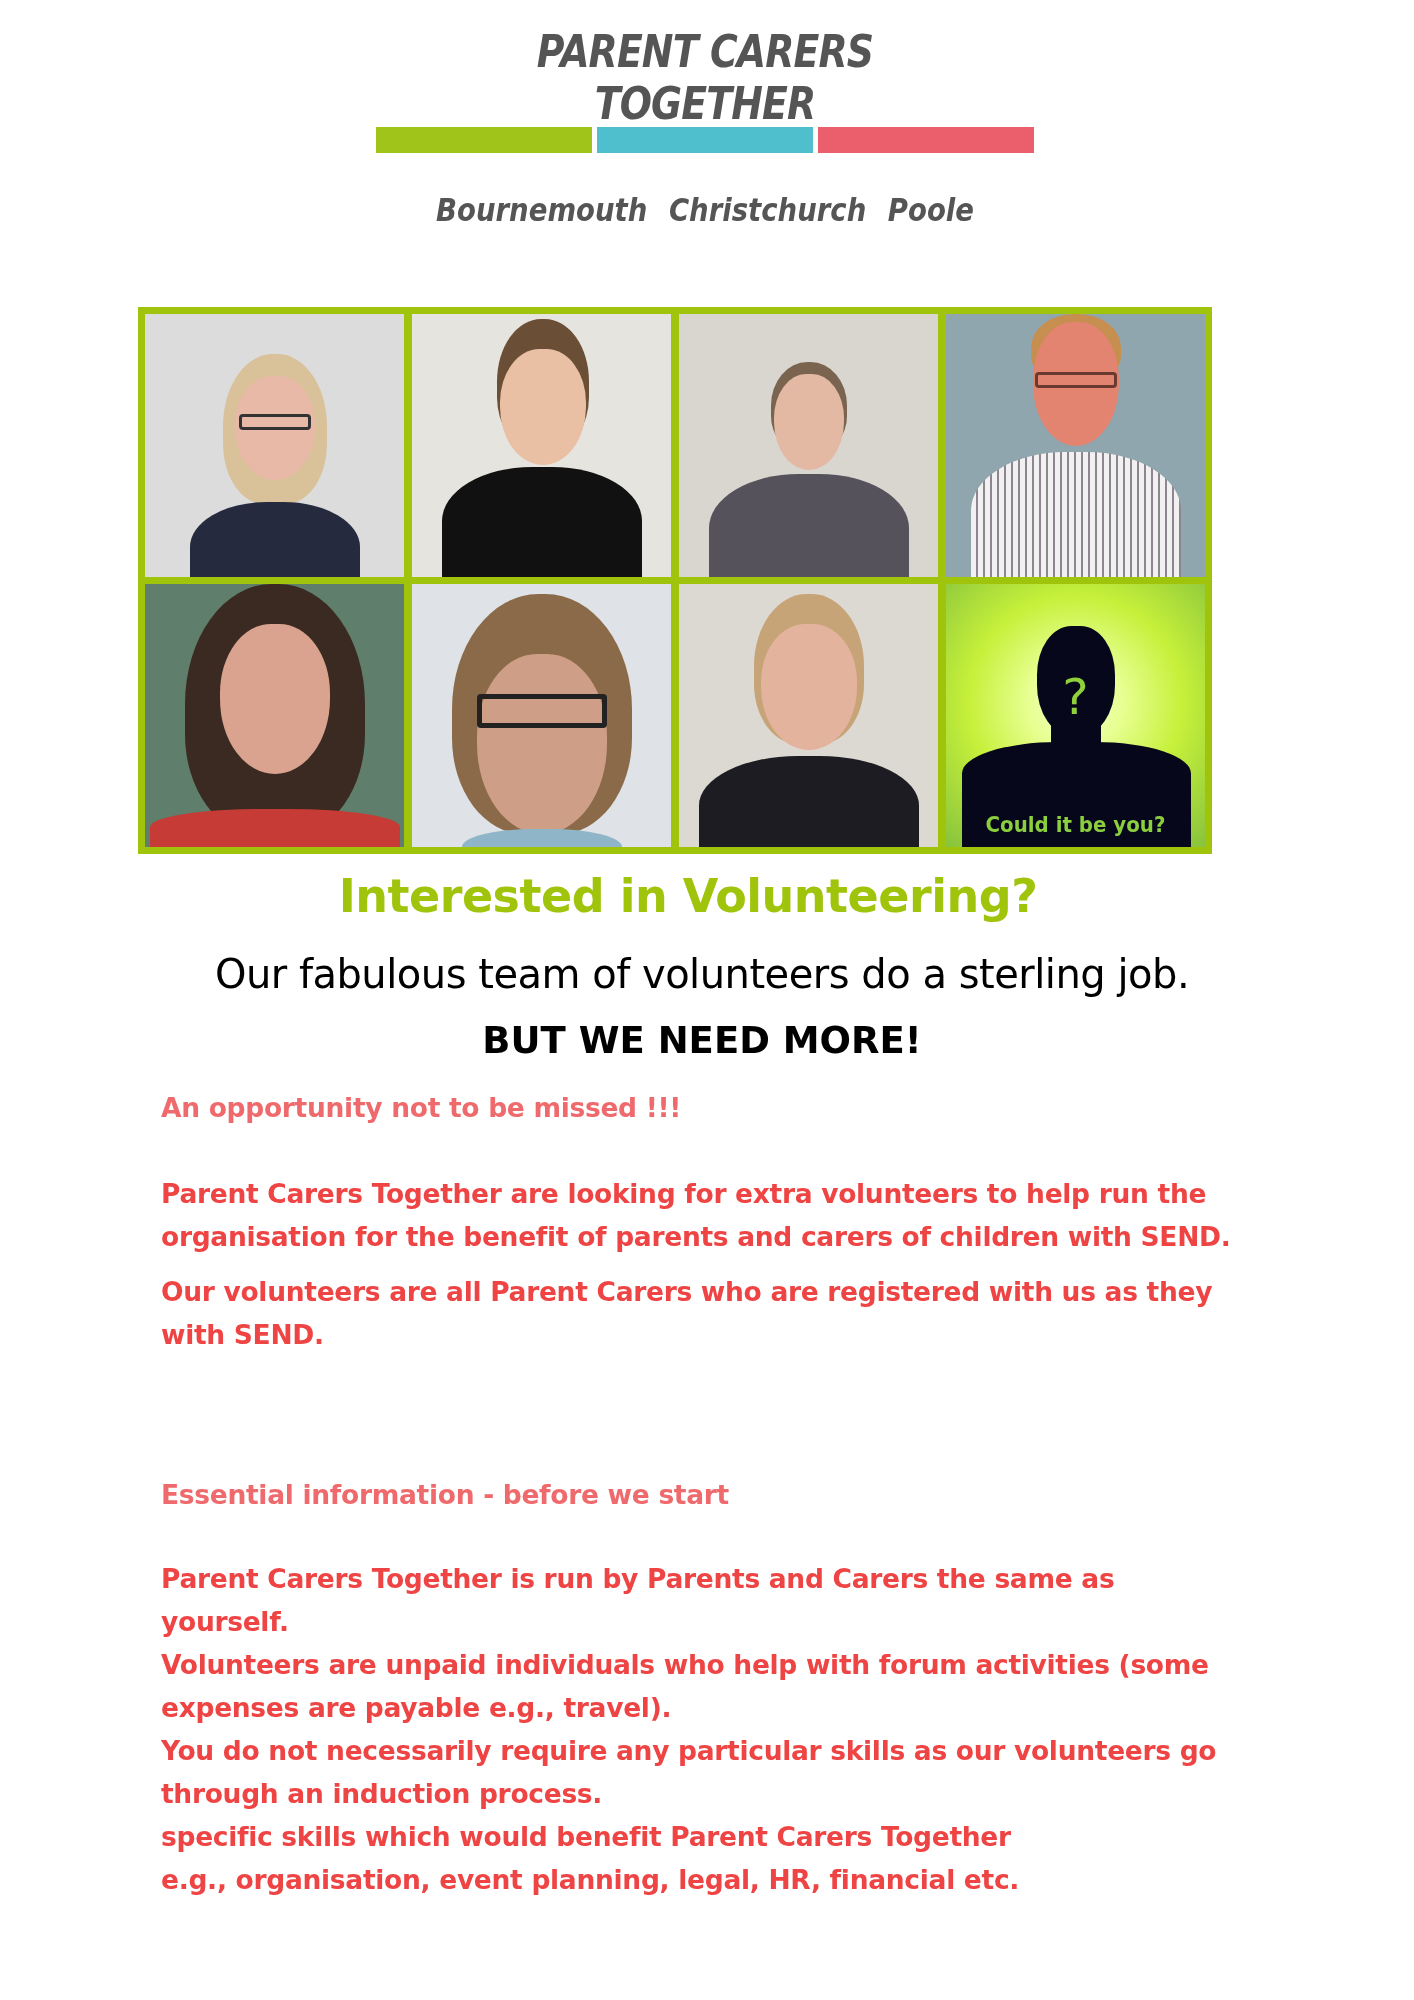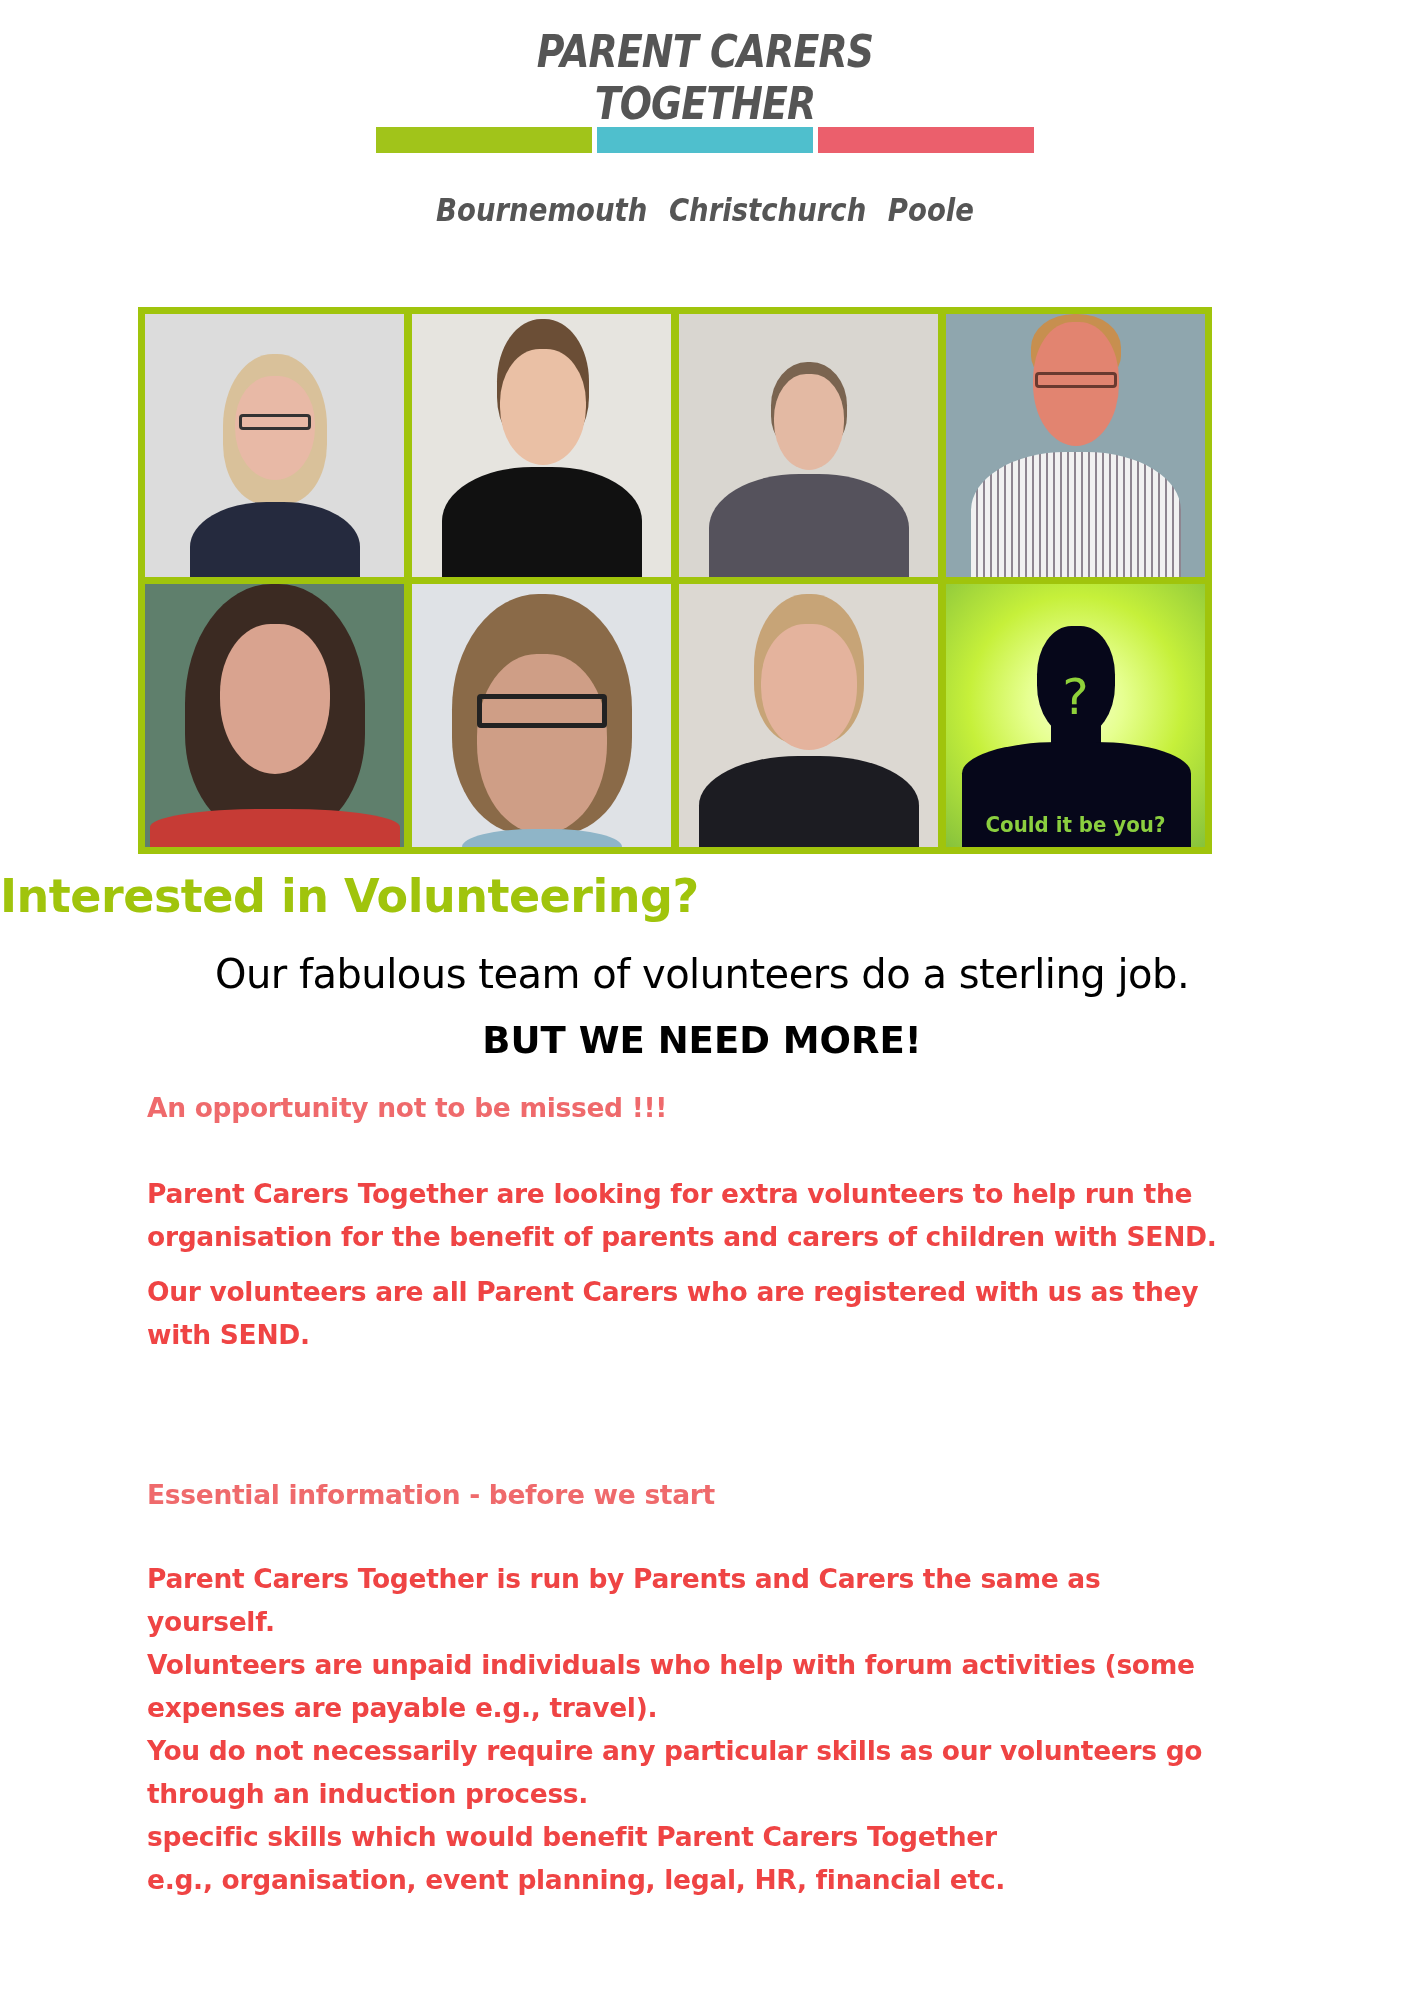--- a/index.html
+++ b/index.html
@@ -48,42 +48,42 @@
     position: absolute; left: 50%; top: 88px; transform: translateX(-50%);
     font-family: "DejaVu Sans", sans-serif; font-size: 50px; color: #8fd13a; line-height: 50px;
   }
   .mystery-caption {
     position: absolute; left: 0; right: 0; bottom: 10px; text-align: center;
     font-family: "DejaVu Sans", sans-serif; font-weight: bold; font-size: 22px; color: #8bcf3f;
     transform: scaleX(0.9);
   }
 
   .headline {
-    position: absolute; left: 0; width: 1376px; top: 866px; 
+    position: absolute; left: 0; width: 1376px; top: 866px; text-align: center;
     font-family: "DejaVu Sans", sans-serif; font-weight: bold; font-size: 46px; line-height: 60px;
     color: #a0c40c; letter-spacing: -0.5px;
   }
   .tagline {
     position: absolute; left: 0; width: 1404px; top: 946px; text-align: center;
     font-family: "DejaVu Sans", sans-serif; font-size: 40px; line-height: 56px; color: #000;
     letter-spacing: -0.5px;
   }
   .tagline-strong {
     position: absolute; left: 0; width: 1404px; top: 1016px; text-align: center;
     font-family: "DejaVu Sans", sans-serif; font-weight: bold; font-size: 37px; line-height: 50px; color: #000;
   }
 
   .section {
     position: absolute; left: 147px; width: 1150px;
     font-family: "DejaVu Sans", sans-serif; font-weight: bold; font-size: 26.5px; line-height: 43px;
     letter-spacing: -0.3px;
   }
   .section.coral { color: #ef6a6c; }
   .section.dark { color: #ef4444; }
-  .section p { white-space: nowrap; }
+  .section p { white-space: nowrap; margin-left: 14px; }
 </style>
 </head>
 <body>
 
 <div class="brand-title">PARENT CARERS TOGETHER</div>
 <div class="brand-bars">
   <div class="brand-bar" style="background:#a1c41a"></div>
   <div class="brand-bar" style="background:#4fbfcd"></div>
   <div class="brand-bar" style="background:#eb5f6c"></div>
 </div>

